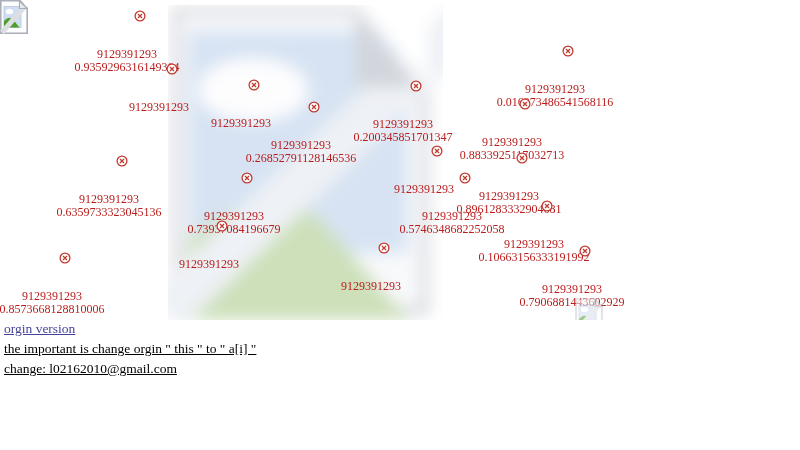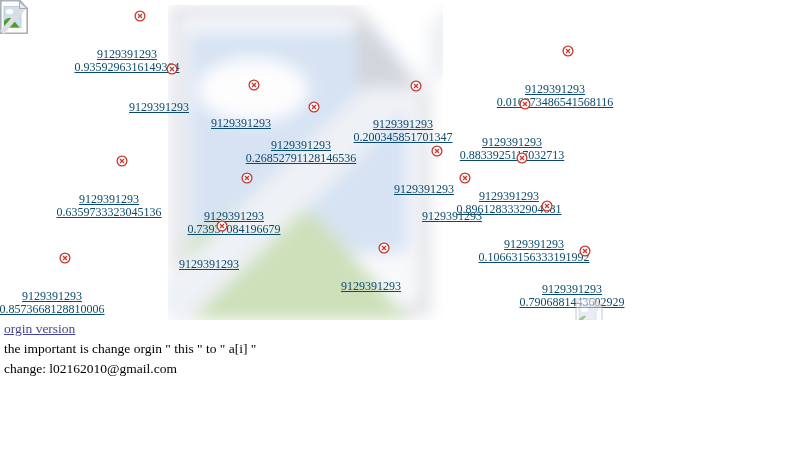--- a/index.html
+++ b/index.html
@@ -10,26 +10,26 @@
   }
   
   .bg-wrap{position:absolute;left:168px;top:5px;width:275px;height:315px;overflow:hidden;}
   .bg-wrap svg{display:block;}
   
   .bi-item{position:absolute;left:0;top:0;width:0;height:0;}
   .bi-icon{position:absolute;width:28px;height:34px;display:block;}
   .bi-badge{position:absolute;width:12px;height:12px;display:block;}
   .bi-labels{
     position:absolute;width:150px;text-align:center;display:block;
-    font-size:12px;line-height:12.5px;color:#0c4a6e;white-space:nowrap;text-decoration:underline;
+    font-size:12px;line-height:12.5px;color:#b91c1c;white-space:nowrap;
   }
   .bi-id,.bi-val{display:block;}
   .bi-item.partial .bi-iconclip{position:absolute;width:28px;height:22px;overflow:hidden;opacity:.55;}
   
-  .footer-line{position:absolute;left:4px;font-size:13.5px;color:#000;white-space:nowrap;}
+  .footer-line{position:absolute;left:4px;font-size:13.5px;color:#000;white-space:nowrap;text-decoration:underline;}
   a.origin-link{text-decoration:underline;cursor:pointer;}
 </style>
 </head>
 <body>
 
 <div class="bg-wrap">
   <svg width="275" height="315" viewBox="0 0 275 315">
     <defs>
       <filter id="bgblur" x="-25%" y="-25%" width="150%" height="150%">
         <feGaussianBlur stdDeviation="8"></feGaussianBlur>
@@ -250,20 +250,21 @@
       </span>
     </span>
     <span class="bi-badge" style="left: 459px; top: 170px;">
       <svg width="12" height="12" viewBox="0 0 12 12">
         <circle cx="6" cy="6" r="4.9" fill="#ffffff" stroke="#c23b31" stroke-width="1.3"></circle>
         <path d="M4 4 L8 8 M8 4 L4 8" stroke="#c23b31" stroke-width="1.3"></path>
       </svg>
     </span>
     <span class="bi-labels" style="left: 377px; top: 210px;">
       <span class="bi-id">9129391293</span>
+      <span class="bi-val">0.5746348682252058</span>
     </span>
   </div>
     <div class="bi-item">
     <span class="bi-iconclip" style="left: 541px; top: 48px;">
       <span class="bi-icon">
         <svg width="28" height="34" viewBox="0 0 28 34">
           <path d="M1 1 H19.5 L27 8.5 V33 H1 Z" fill="#fcfdfe" stroke="#a9aeb6" stroke-width="1.2"></path>
           <rect x="4" y="6.5" width="17" height="21" fill="#cfdef2" stroke="#aab6c6" stroke-width="0.6"></rect>
           <ellipse cx="9.5" cy="11.5" rx="3.8" ry="2.6" fill="#ffffff"></ellipse>
           <path d="M4 27.5 V21 Q9 15.5 13 19.5 L19.5 27.5 Z" fill="#4d9e2d"></path>

